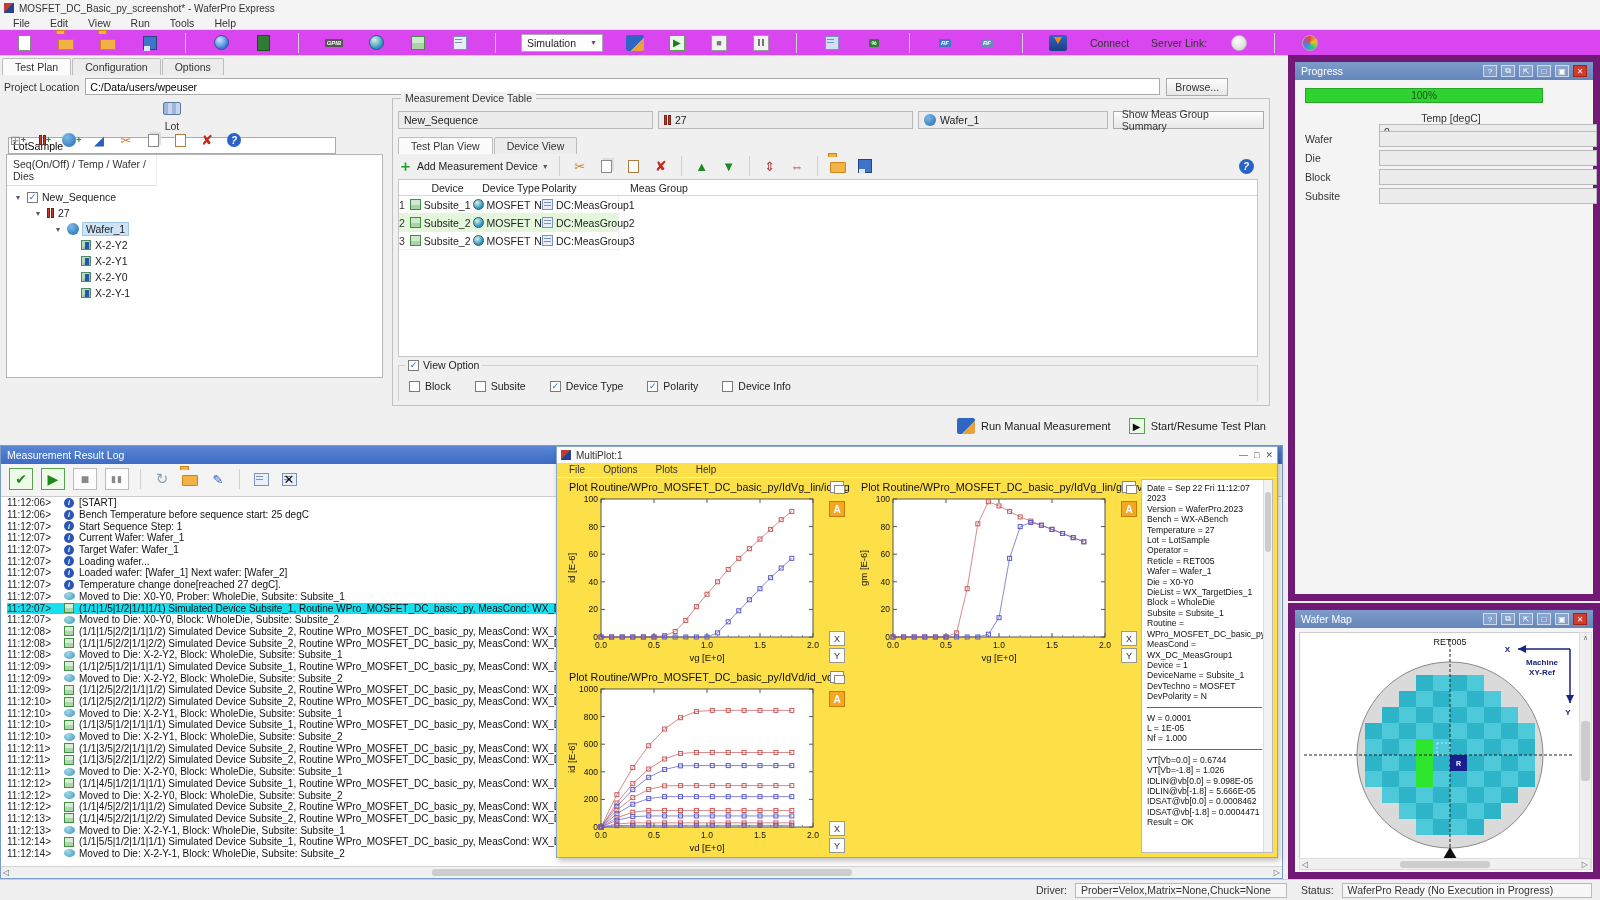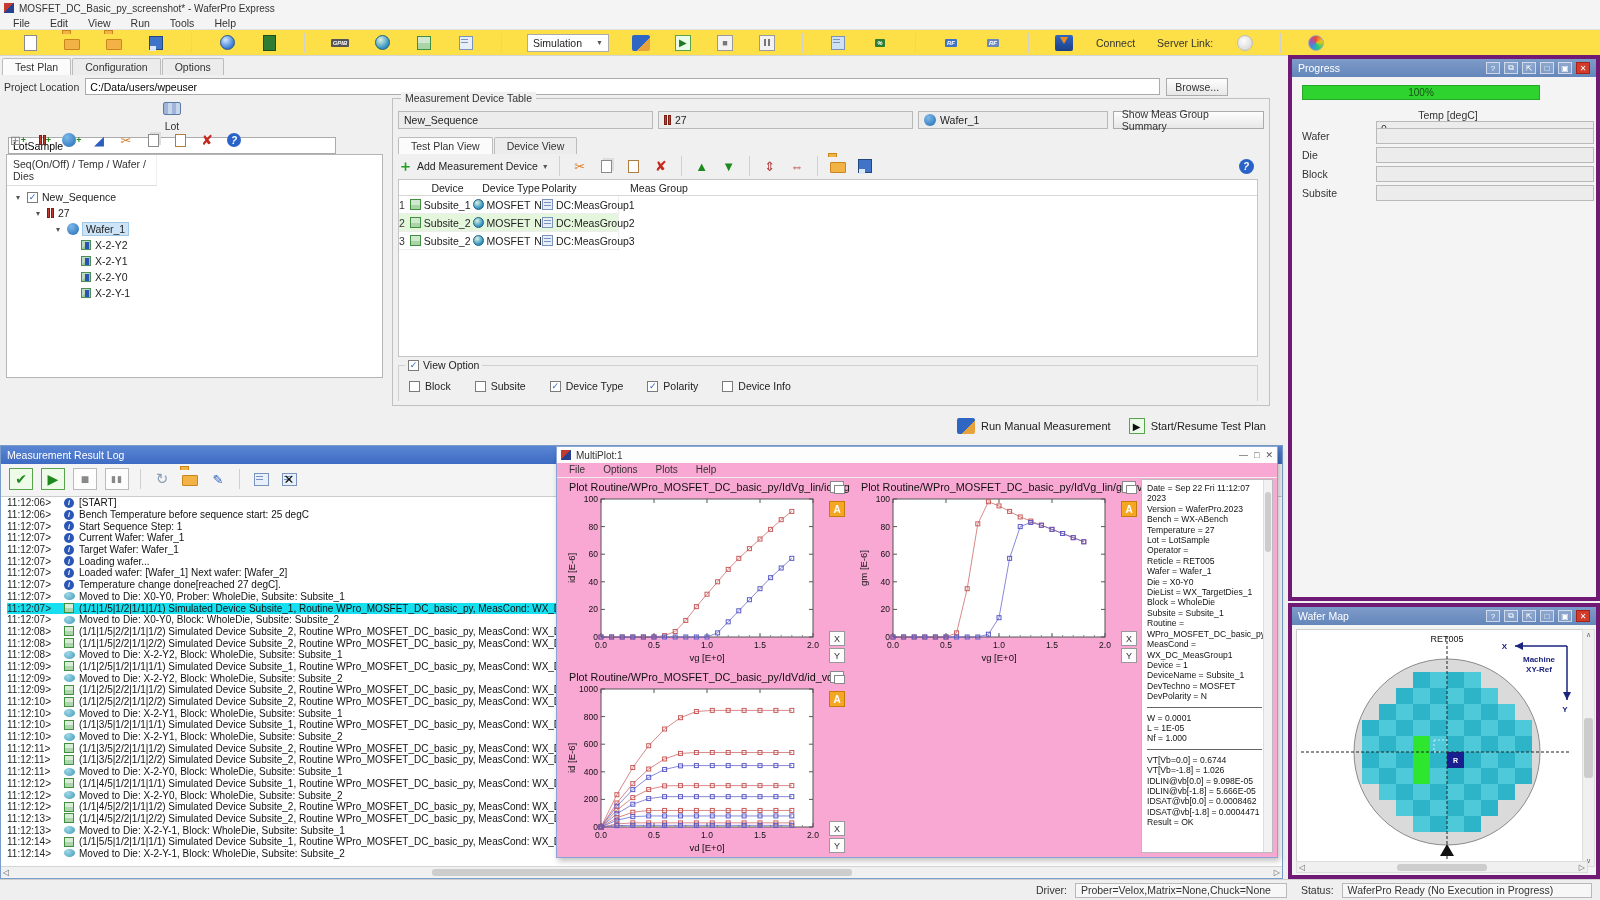--- a/index.html
+++ b/index.html
@@ -4,21 +4,21 @@
 <style>
   *{box-sizing:border-box;margin:0;padding:0;font-family:"Liberation Sans","DejaVu Sans",sans-serif;}
   html,body{width:1600px;height:900px;overflow:hidden;background:#e8e8e8;}
   #app{position:relative;width:1600px;height:900px;background:#f0f0f0;font-size:11px;color:#222;}
 
   
   .titlebar{position:absolute;left:0;top:0;width:1600px;height:16px;background:#f4f4f4;display:flex;align-items:center;padding-left:4px;gap:5px;font-size:10px;color:#333;}
   .appicon{width:10px;height:10px;background:linear-gradient(135deg,#c23b2e 50%,#27418f 50%);}
   .menubar{position:absolute;left:0;top:16px;width:1600px;height:14px;display:flex;gap:2px;padding-left:4px;background:#f4f4f4;border-bottom:1px solid #e0e0e0;}
   .menu-item{padding:1px 9px;font-size:10.5px;color:#333;}
-  .toolbar{position:absolute;left:0;top:30px;width:1600px;height:26px;background:#fde047;border-bottom:1px solid #d5d5d5;display:flex;align-items:center;gap:22px;padding-left:20px;}
+  .toolbar{position:absolute;left:0;top:30px;width:1600px;height:26px;background:#d946ef;border-bottom:1px solid #d5d5d5;display:flex;align-items:center;gap:22px;padding-left:14px;}
   .tsep{width:1px;height:20px;background:#d0d0d0;margin:0 3px;}
   .ic{width:20px;height:20px;display:inline-flex;align-items:center;justify-content:center;font-size:13px;position:relative;}
   .ic-doc{width:13px;height:16px;background:#fff;border:1px solid #8a8a8a;}
   .ic-folder{width:16px;height:11px;background:#f3b246;border:1px solid #c8861d;border-radius:1px;margin-top:3px;}
   .ic-folder::before{content:"";position:absolute;left:0;top:-3px;width:7px;height:3px;background:#f3b246;border:1px solid #c8861d;border-bottom:none;}
   .ic-save{width:14px;height:14px;background:#3f74c9;border:1px solid #24477e;}
   .ic-save::after{content:"";position:absolute;left:4px;bottom:2px;width:6px;height:5px;background:#dce7f5;}
   .ic-globe{width:15px;height:15px;border-radius:50%;background:radial-gradient(circle at 35% 30%,#cfe6ff,#3a7bd5 70%);border:1px solid #28548f;}
   .ic-globe2{width:15px;height:15px;border-radius:50%;background:radial-gradient(circle at 35% 30%,#d8f2e0,#2d8fbf 70%);border:1px solid #1f5f86;}
   .ic-label{font-size:6px;font-weight:bold;background:#555;color:#fff;padding:1px 2px;border-radius:1px;}
@@ -85,21 +85,21 @@
   .viewopt{position:absolute;left:5px;top:266px;width:860px;height:36px;border:1px solid #d0d0d0;border-bottom:none;}
   .vo-title{position:absolute;top:-7px;left:6px;background:#f0f0f0;padding:0 3px;display:flex;gap:4px;align-items:center;font-size:10.5px;}
   .filters{display:flex;gap:24px;margin:14px 0 0 10px;}
   .fitem{display:flex;gap:5px;align-items:center;font-size:10.5px;}
   .runrow{position:absolute;left:0;top:414px;width:1280px;height:24px;display:flex;justify-content:flex-end;align-items:center;gap:18px;padding-right:14px;}
   .runbtn{display:flex;align-items:center;gap:6px;font-size:11px;color:#222;}
   .ic-tools{width:18px;height:16px;background:linear-gradient(135deg,#2f66c4 60%,#e8a23c 60%);border-radius:2px;}
   .ic-start{width:16px;height:16px;background:#eafbe7;border:1px solid #58a34c;color:#111;font-size:10px;display:flex;align-items:center;justify-content:center;}
 
   
-  .panel{position:absolute;border:4px solid #701a75;background:#f4f4f4;}
+  .panel{position:absolute;border:7px solid #701a75;background:#f4f4f4;}
   .ptitle{height:18px;background:linear-gradient(#7e9cc9,#6486ba);color:#fff;font-size:10.5px;display:flex;align-items:center;padding:0 6px;gap:4px;}
   .ptitle .sp{flex:1;}
   .wbtn{width:14px;height:12px;border:1px solid rgba(255,255,255,.6);background:rgba(255,255,255,.15);color:#fff;font-size:8px;display:inline-flex;align-items:center;justify-content:center;}
   .wbtn.close{background:#d23a2a;border-color:#a82114;}
   
   #progress{left:1288px;top:55px;width:312px;height:546px;}
   .pbar{position:absolute;left:10px;top:26px;width:238px;height:15px;background:#2fd32f;border:1px solid #26a826;display:flex;align-items:center;justify-content:center;font-size:10px;color:#1c4f1c;}
   .pfield{position:absolute;display:flex;align-items:center;font-size:10.5px;color:#333;}
   .pfield .fin{margin-left:auto;width:218px;height:16px;border:1px solid #b9b9b9;background:#ececec;padding:0 4px;display:flex;align-items:center;}
   
@@ -115,21 +115,21 @@
   .i-info{width:10px;height:10px;border-radius:50%;background:#2a56b8;color:#fff;font-size:7px;font-style:italic;font-weight:bold;display:flex;align-items:center;justify-content:center;}
   .i-move{width:11px;height:8px;border-radius:50%;background:radial-gradient(circle at 35% 30%,#9fd8e8,#3f9ab8);}
   .i-meas{width:10px;height:10px;background:linear-gradient(#d8ecd8 50%,#aed6ae 50%);border:1px solid #3f8f3f;}
   .chip{background:#00dd00;color:#083808;padding:0 1px;margin:0 3px 0 4px;}
   .lrow.sel .in{background:#16dff0;}
   .lrow .in{display:inline-flex;align-items:center;}
   .hscroll{position:absolute;left:0;bottom:1px;height:11px;width:1281px;background:#f0f0f0;border-top:1px solid #d5d5d5;display:flex;align-items:center;justify-content:space-between;padding:0 2px;font-size:8px;color:#666;}
   .thumb{height:7px;background:#cdcdcd;border-radius:3px;}
 
   
-  #mp{position:absolute;left:556px;top:446px;width:722px;height:412px;background:#f9a8d4;border:1px solid #88a6d4;box-shadow:2px 3px 6px rgba(0,0,0,.25);}
+  #mp{position:absolute;left:556px;top:446px;width:722px;height:412px;background:#fde047;border:1px solid #88a6d4;box-shadow:2px 3px 6px rgba(0,0,0,.25);}
   .mp-title{height:16px;display:flex;align-items:center;gap:5px;padding:0 4px;font-size:10px;color:#333;background:#fdfdfd;}
   .mp-ctl{margin-left:auto;display:flex;gap:6px;color:#555;font-size:9px;}
   .mp-menu{height:15px;display:flex;gap:2px;padding-left:4px;border-bottom:1px solid #eee;}
   .mp-menu span{padding:1px 8px;font-size:10px;color:#333;}
   .pcell{position:absolute;width:287px;height:188px;}
   .ptt{font-size:10.8px;color:#111;padding:2px 0 0 10px;white-space:nowrap;}
   .layico{position:absolute;right:2px;top:2px;width:14px;height:12px;border:1px solid #888;background:#fff;}
   .layico::after{content:"";position:absolute;left:3px;top:3px;width:9px;height:7px;border:1px solid #888;background:#fff;}
   .abtn{position:absolute;right:1px;top:22px;width:16px;height:16px;background:#f5a623;border:1px solid #c57d0a;color:#fff;font-weight:bold;font-size:10px;display:flex;align-items:center;justify-content:center;}
   .xybtn{position:absolute;right:1px;width:16px;height:15px;border:1px solid #999;background:#fdfdfd;font-size:9px;display:flex;align-items:center;justify-content:center;color:#333;}

